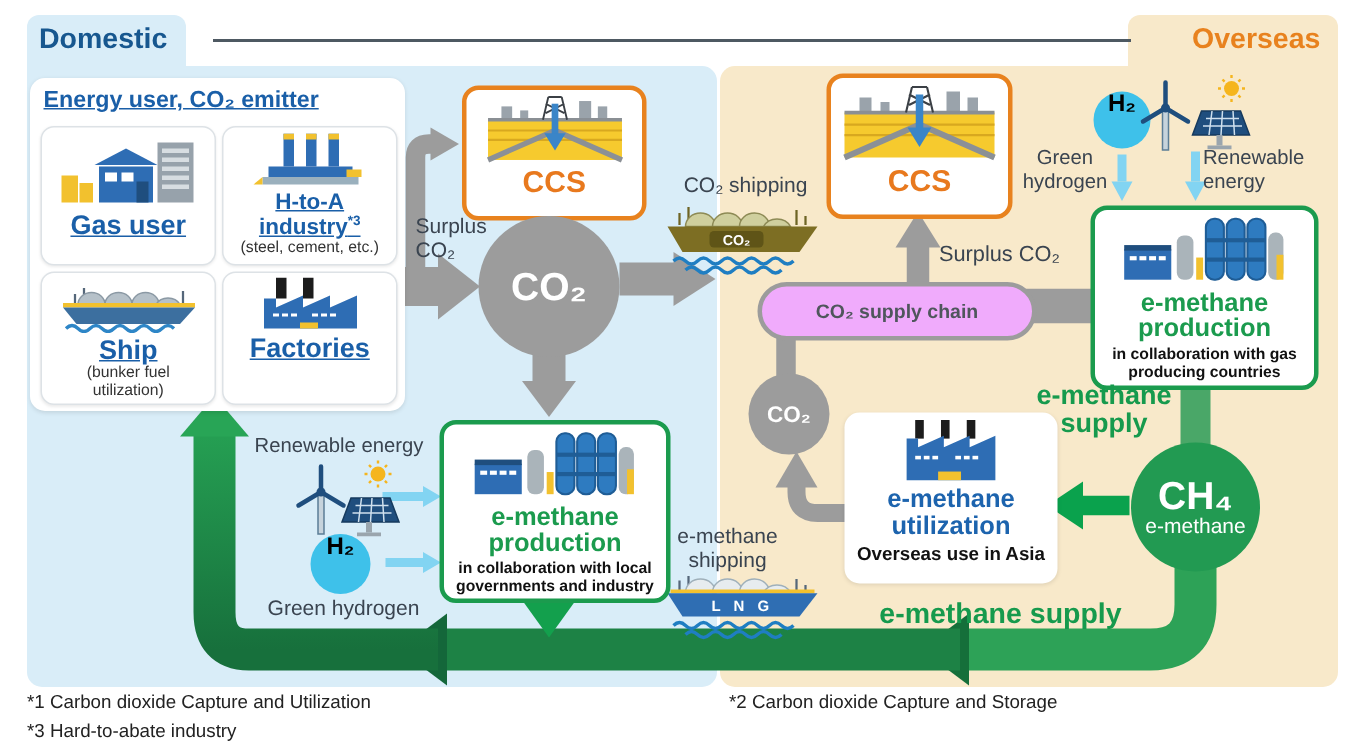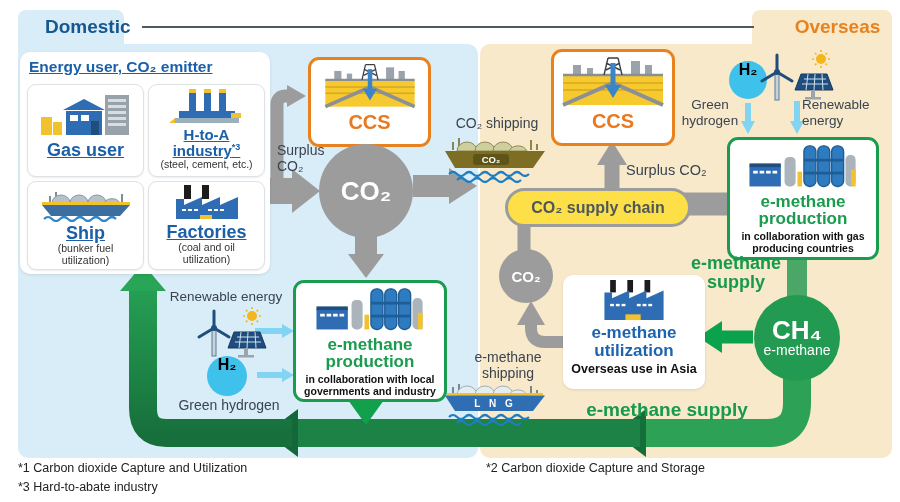--- a/index.html
+++ b/index.html
@@ -15,38 +15,38 @@
           box-shadow:0 1px 2px rgba(0,0,0,.08);text-align:center;overflow:hidden;}
   .blue-label{color:#1a5fa8;font-weight:bold;text-decoration:underline;}
   .small-sub{font-size:10.5px;color:#333;line-height:1.12;}
   .ccs-box{background:#fff;border:3.5px solid #e8821e;border-radius:11px;text-align:center;}
   .ccs-label{color:#e8791e;font-weight:bold;font-size:20px;line-height:1;}
   .green-box{background:#fff;border:3.5px solid #1b9b4e;border-radius:11px;text-align:center;}
   .green-title{color:#1b9b4e;font-weight:bold;font-size:17px;line-height:1.02;}
   .collab{font-size:10.5px;font-weight:bold;color:#111;line-height:1.18;}
   .gray-circle{background:#9c9c9c;border-radius:50%;color:#fff;font-weight:bold;
                display:flex;align-items:center;justify-content:center;}
-  .pill{background:#fde047;border:3px solid #9c9c9c;border-radius:20px;
+  .pill{background:#f0abfc;border:3px solid #9c9c9c;border-radius:20px;
         display:flex;align-items:center;justify-content:center;
-        font-size:16px;font-weight:bold;color:#4f565c;}
+        font-size:13px;font-weight:bold;color:#4f565c;}
   .dark-note{color:#3a4450;font-size:14px;line-height:1.15;}
   .green-note{color:#169a4d;font-weight:bold;}
   .h2-circle{background:#3ec1ea;border-radius:50%;color:#000000;font-weight:bold;
              display:flex;align-items:flex-start;justify-content:center;font-size:16px;}
   .foot{font-size:12.5px;color:#222;}
   sup{font-size:9px;}
   svg{display:block;}
 </style>
 </head>
 <body>
 
 <div id="canvas">
 
   <div class="abs" style="left:18px;top:10px;width:106px;height:34px;background:#d9edf8;border-radius:8px 8px 0 0;">
-    <div class="tab" style="color:#17578f;padding-left:27px;">Domestic</div>
+    <div class="tab" style="color:#17578f;padding-left:8px;">Domestic</div>
   </div>
   <div class="abs" style="left:752px;top:10px;width:140px;height:34px;background:#f8e9ca;border-radius:8px 8px 0 0;text-align:center;">
     <div class="tab" style="color:#e8821e;">Overseas</div>
   </div>
   <div class="abs panel" style="left:18px;top:44px;width:460px;height:414px;background:#d9edf8;"></div>
   <div class="abs" style="left:480px;top:44px;width:412px;height:414px;background:#f8e9ca;border-radius:10px 0 10px 10px;"></div>
 
   <div class="abs" style="left:142px;top:26px;width:612px;height:2px;background:#4e5962;"></div>
 
   <svg class="abs" style="left:0;top:0;pointer-events:none;" width="900" height="502" viewBox="0 0 900 502">
@@ -185,21 +185,20 @@
             <rect x="16" y="24" width="4" height="2"></rect>
             <rect x="22" y="24" width="4" height="2"></rect>
         <rect x="36" y="24" width="4" height="2"></rect>
             <rect x="42" y="24" width="4" height="2"></rect>
             <rect x="48" y="24" width="4" height="2"></rect>
           </g>
         <rect x="28" y="30" width="12" height="4" fill="#f2c12e"></rect>
       </svg>
     </span>
     <div class="blue-label" style="font-size:18px;line-height:1;margin-top:2px;">Factories</div>
-    <div class="small-sub" style="width:80px;margin:1px auto 0;">(coal and oil utilization)</div>
   </div>
 
   <div class="abs ccs-box" style="left:308px;top:57px;width:117px;height:84px;">
     <span>
       <svg width="104" height="50" viewBox="0 0 104 56" style="margin:2px auto 0;">
         <g fill="#9aa3ab">
             <rect x="12" y="10" width="8" height="10"></rect>
             <rect x="26" y="13" width="6" height="7"></rect>
         <rect x="70" y="6" width="9" height="14"></rect>
             <rect x="84" y="10" width="7" height="10"></rect>
@@ -347,21 +346,21 @@
             <rect x="46" y="25" width="4" height="2.5"></rect>
             <rect x="52" y="25" width="4" height="2.5"></rect>
           </g>
         <rect x="28" y="36" width="16" height="6" fill="#f2c12e"></rect>
       </svg>
     </span>
     <div style="color:#1d64ae;font-weight:bold;font-size:17px;line-height:1.05;width:110px;margin:2px auto 0;">e-methane utilization</div>
     <div style="font-size:12.5px;font-weight:bold;color:#111;margin-top:2px;">Overseas use in Asia</div>
   </div>
 
-  <div class="abs dark-note" style="left:456px;top:349px;width:104px;text-align:center;">e-methane shipping</div>
+  <div class="abs dark-note" style="left:433px;top:349px;width:104px;text-align:center;">e-methane shipping</div>
   <span class="abs" style="left:443px;top:381px;">
     <svg width="104" height="46" viewBox="0 0 104 46">
       <g stroke="#55677a" stroke-width="1.5">
           <path d="M10,6 V13 M16,3 V13 M88,5 V13 M94,9 V13"></path>
         </g>
       <g fill="#e7ecef" stroke="#9fb0ba" stroke-width="1">
         <path d="M14,14 a10,9 0 0 1 20,0 z"></path>
           <path d="M32,14 a10,9 0 0 1 20,0 z"></path>
           <path d="M50,14 a10,9 0 0 1 20,0 z"></path>
           <path d="M66,14 a10,9 0 0 1 18,0 z"></path>

